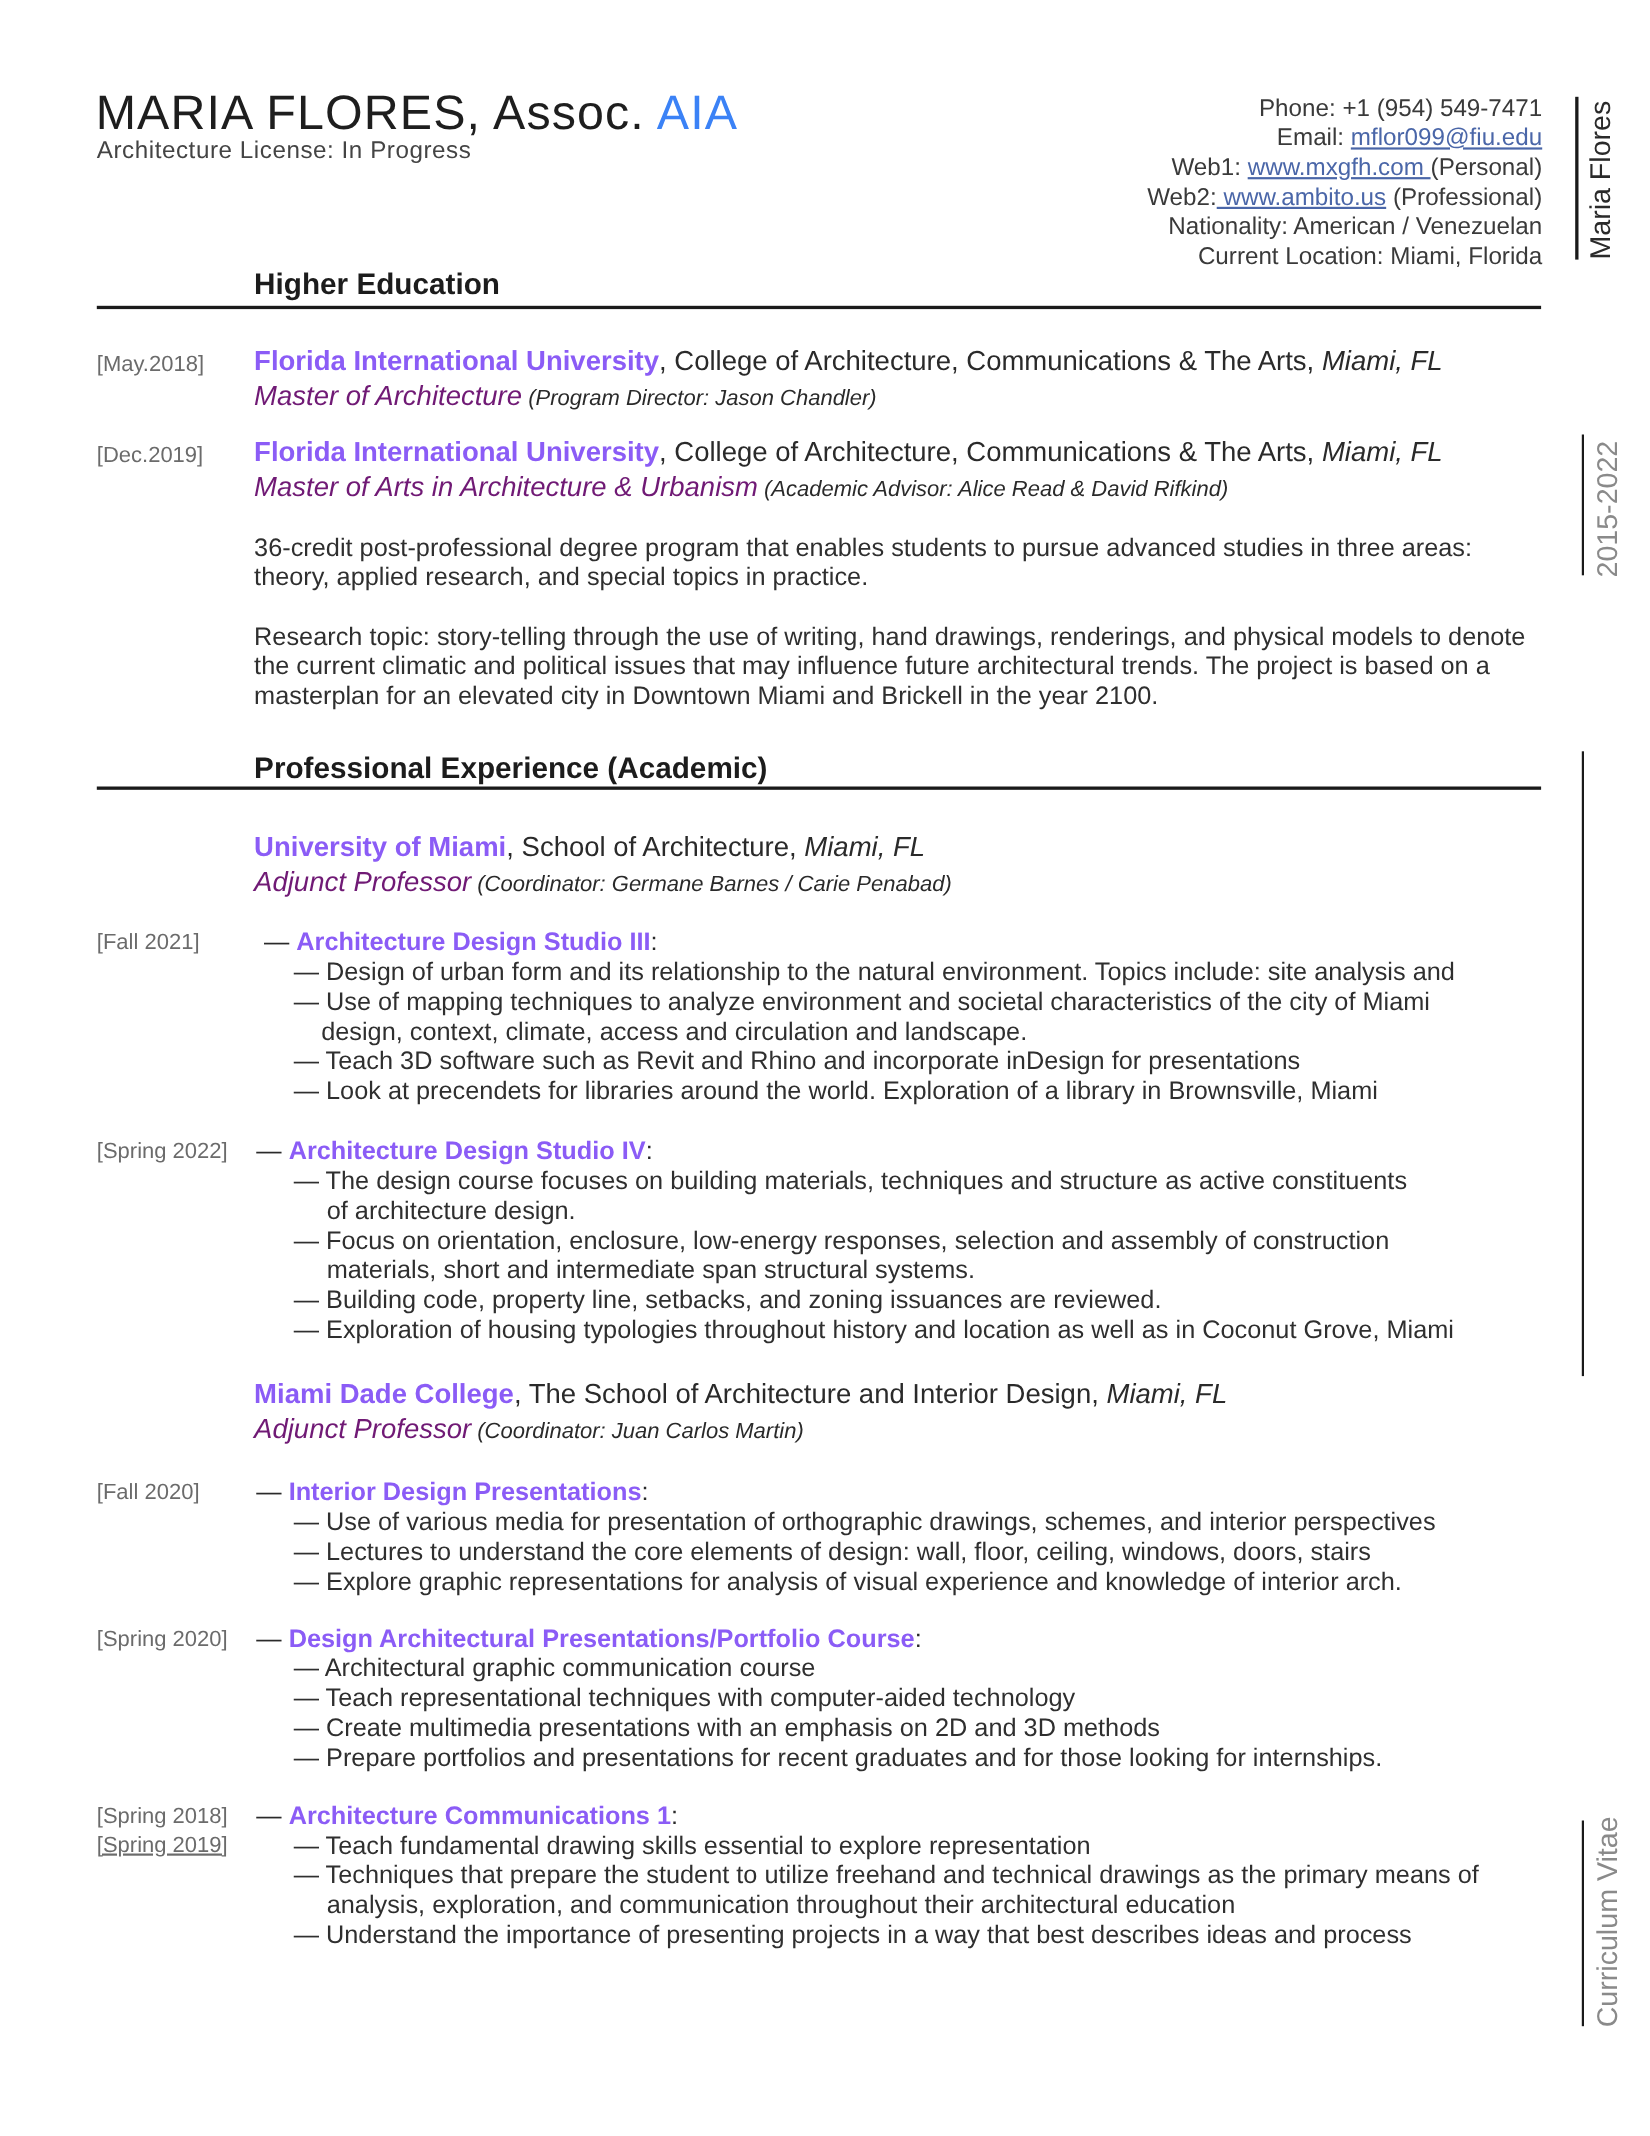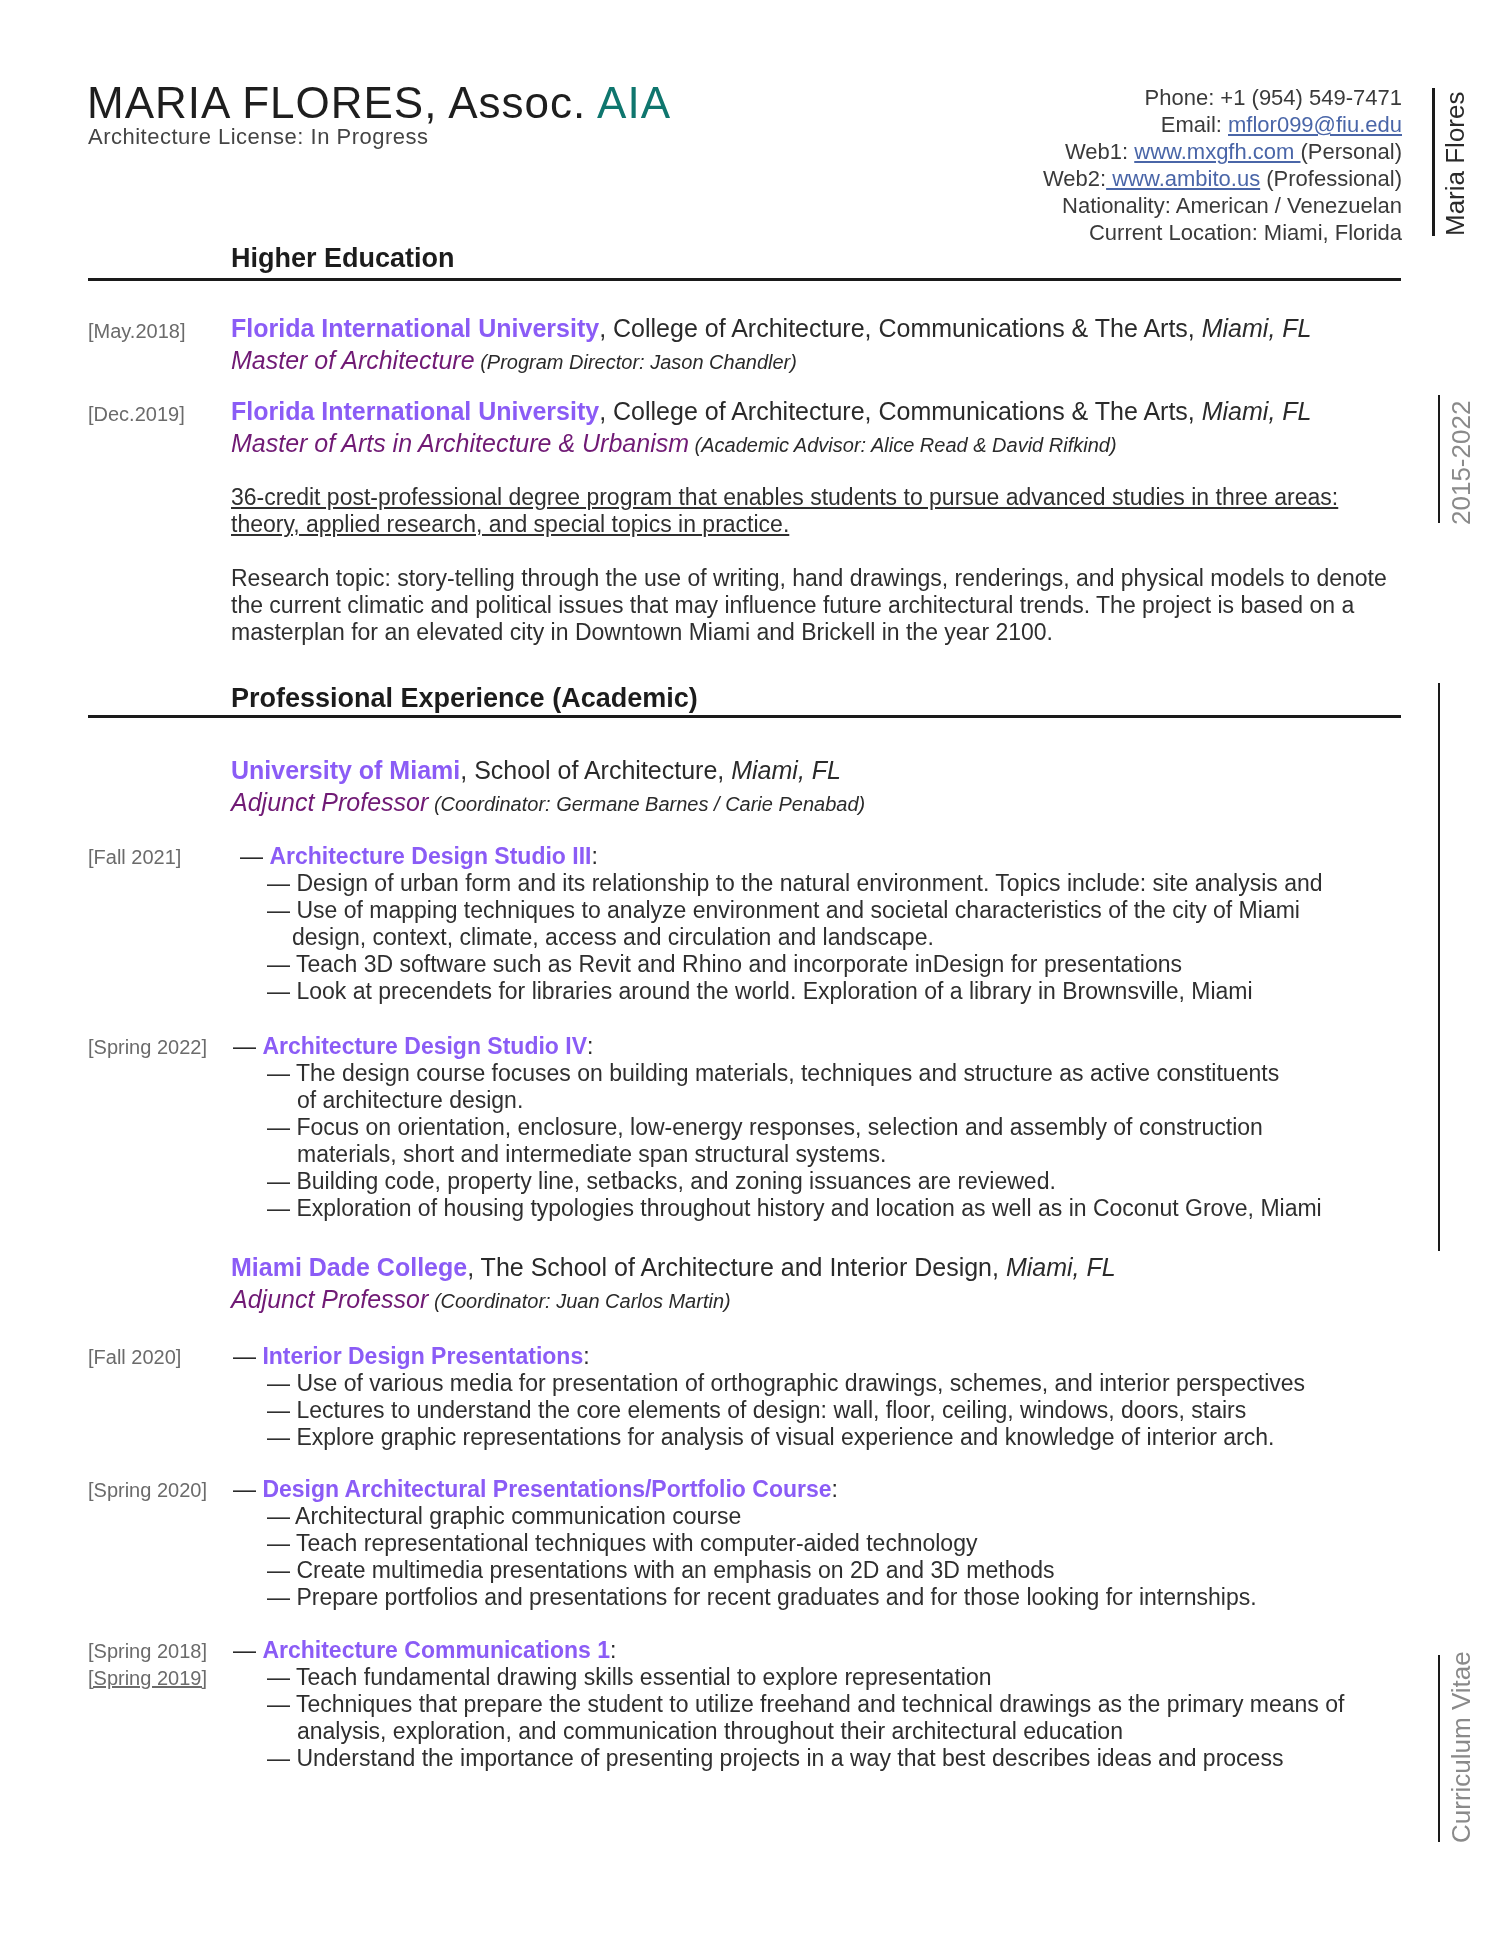--- a/index.html
+++ b/index.html
@@ -1,20 +1,20 @@
 <!DOCTYPE html>
 <html><head>
 <meta charset="utf-8">
 <style>
   html, body { margin:0; padding:0; background:#ffffff; }
   body { width:1500px; height:1942px; position:relative; overflow:hidden;
          font-family:"Liberation Sans", "DejaVu Sans", sans-serif; color:#2a2a2a; }
   .abs { position:absolute; }
   .name { left:87px; top:78px; font-size:44px; letter-spacing:1px; color:#1e1e1e; white-space:nowrap; }
-  .name .aia { font-weight:normal; color:#0f766e; }
+  .name .aia { font-weight:normal; color:#3b82f6; }
   .license { left:88px; top:124px; font-size:22px; color:#444; letter-spacing:0.5px; white-space:nowrap; }
 
   .contact { right:98px; top:84px; text-align:right; font-size:22px; line-height:27px; color:#3a3a3a; white-space:nowrap; }
   .contact a { color:#4a66a8; text-decoration:underline; }
 
   .vtext { position:absolute; transform-origin:left top; transform:rotate(-90deg); white-space:nowrap; }
   .vbar { position:absolute; background:#1a1a1a; width:3px; }
 
   .sec-title { position:absolute; left:231px; font-size:27px; font-weight:bold; color:#1c1c1c; white-space:nowrap; }
   .sec-rule { position:absolute; left:88px; width:1313px; height:3px; background:#1a1a1a; }
@@ -60,21 +60,21 @@
 <div class="sec-rule" style="top:278px;"></div>
 
 <div class="date" style="top:320px;">[May.2018]</div>
 <div class="line" style="left:231px; top:314px;"><span class="b">Florida International University</span><span>, College of Architecture, Communications &amp; The Arts, </span><span class="i">Miami, FL</span></div>
 <div class="line" style="left:231px; top:346px;"><span class="bi">Master of Architecture</span><span class="small-i"> (Program Director: Jason Chandler)</span></div>
 
 <div class="date" style="top:403px;">[Dec.2019]</div>
 <div class="line" style="left:231px; top:397px;"><span class="b">Florida International University</span><span>, College of Architecture, Communications &amp; The Arts, </span><span class="i">Miami, FL</span></div>
 <div class="line" style="left:231px; top:429px;"><span class="bi">Master of Arts in Architecture &amp; Urbanism</span><span class="small-i"> (Academic Advisor: Alice Read &amp; David Rifkind)</span></div>
 
-<div class="para" style="top:484px;text-decoration:underline;">36-credit post-professional degree program that enables students to pursue advanced studies in three areas: theory, applied research, and special topics in practice.</div>
+<div class="para" style="top:484px;">36-credit post-professional degree program that enables students to pursue advanced studies in three areas: theory, applied research, and special topics in practice.</div>
 <div class="para" style="top:565px;">Research topic: story-telling through the use of writing, hand drawings, renderings, and physical models to denote the current climatic and political issues that may influence future architectural trends. The project is based on a masterplan for an elevated city in Downtown Miami and Brickell in the year 2100.</div>
 
 <div class="sec-title" style="top:683px;">Professional Experience (Academic)</div>
 <div class="sec-rule" style="top:715px;"></div>
 
 <div class="line" style="left:231px; top:756px;"><span class="b">University of Miami</span><span>, School of Architecture, </span><span class="i">Miami, FL</span></div>
 <div class="line" style="left:231px; top:788px;"><span class="bi">Adjunct Professor</span><span class="small-i"> (Coordinator: Germane Barnes / Carie Penabad)</span></div>
 
 <div class="date" style="top:846px;">[Fall 2021]</div>
 <div class="course" style="left:240px; top:843px;"><span>— </span><span class="b">Architecture Design Studio III</span><span>:</span></div>

